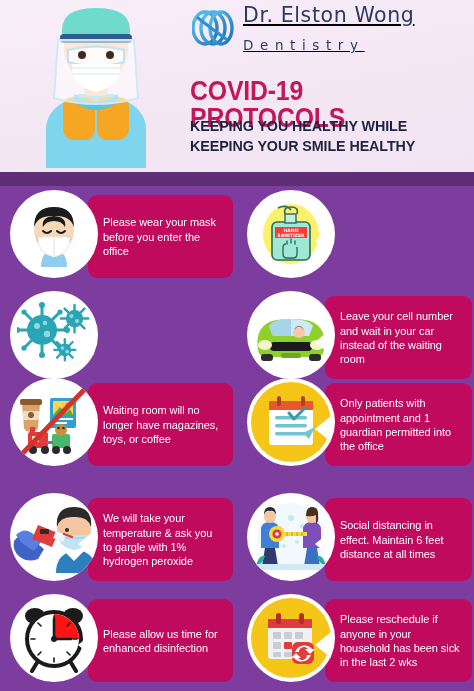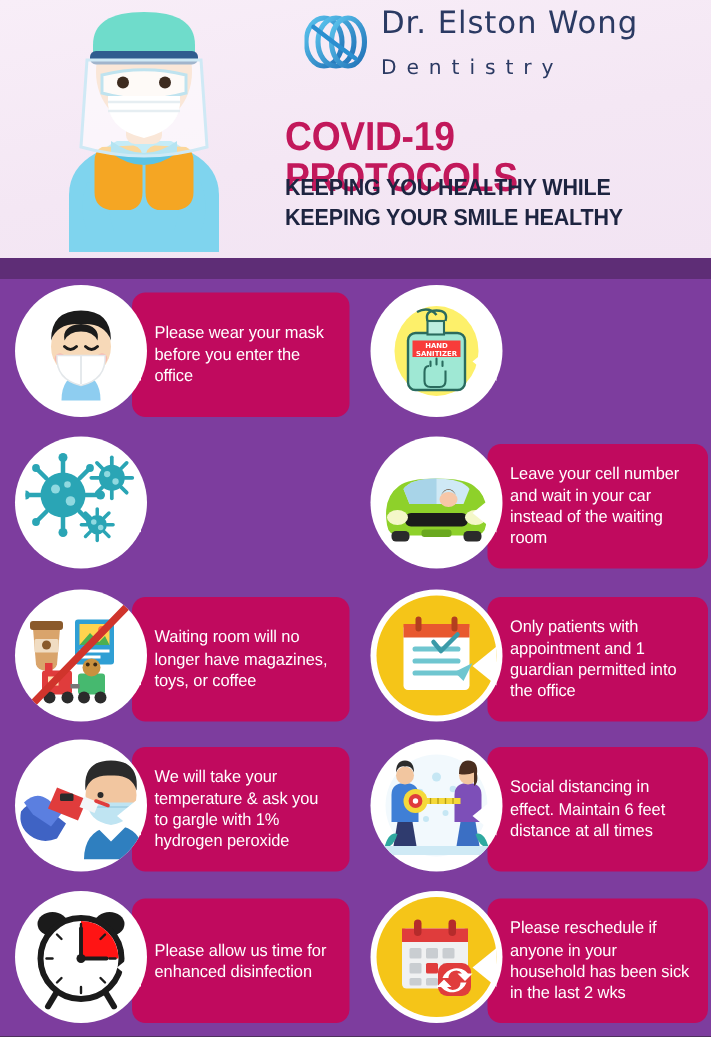--- a/index.html
+++ b/index.html
@@ -23,22 +23,22 @@
     position:absolute; left:0; top:172px; width:474px; height:14px;
     background:#5e2d76;
   }
 
   
   .doctor{ position:absolute; left:16px; top:2px; width:160px; height:166px; }
   .doc-svg{ display:block; width:160px; height:166px; }
 
   
   .logo-wrap{
-    position:absolute; left:203px; top:4px; width:268px; height:48px;
-    display:flex; align-items:center; gap:7px;
+    position:absolute; left:192px; top:4px; width:268px; height:48px;
+    display:flex; align-items:center; gap:7px;text-decoration:underline;
   }
   .logo-mark{ width:44px; height:38px; flex:0 0 44px; }
   .logo-text{ line-height:1; padding-top:1px; }
   .logo-line1{
     font-family:"DejaVu Sans", sans-serif;
     font-size:20.5px; color:#2b3a63; letter-spacing:0.6px; white-space:nowrap;
   }
   .logo-line2{
     font-family:"DejaVu Sans", sans-serif;
     font-size:13.5px; color:#2b3a63; letter-spacing:6.6px;
@@ -134,21 +134,21 @@
     font-family:"Liberation Sans Narrow","Liberation Sans",sans-serif;
     font-size:11.3px; line-height:1.28; color:#ffffff;
     letter-spacing:-0.05px;
     justify-content:flex-end;
   }
   .ptext span{ display:block; transform:scaleX(.97); transform-origin:left center;}
 
   
   .r0{ top:0px; }
   .r1{ top:101px; }
-  .r2{ top:203px; }
+  .r2{ top:188px; }
   .r3{ top:303px; }
   .r4{ top:404px; }
 </style>
 </head>
 <body>
 
 <div class="poster">
 
   <div class="header">
 

